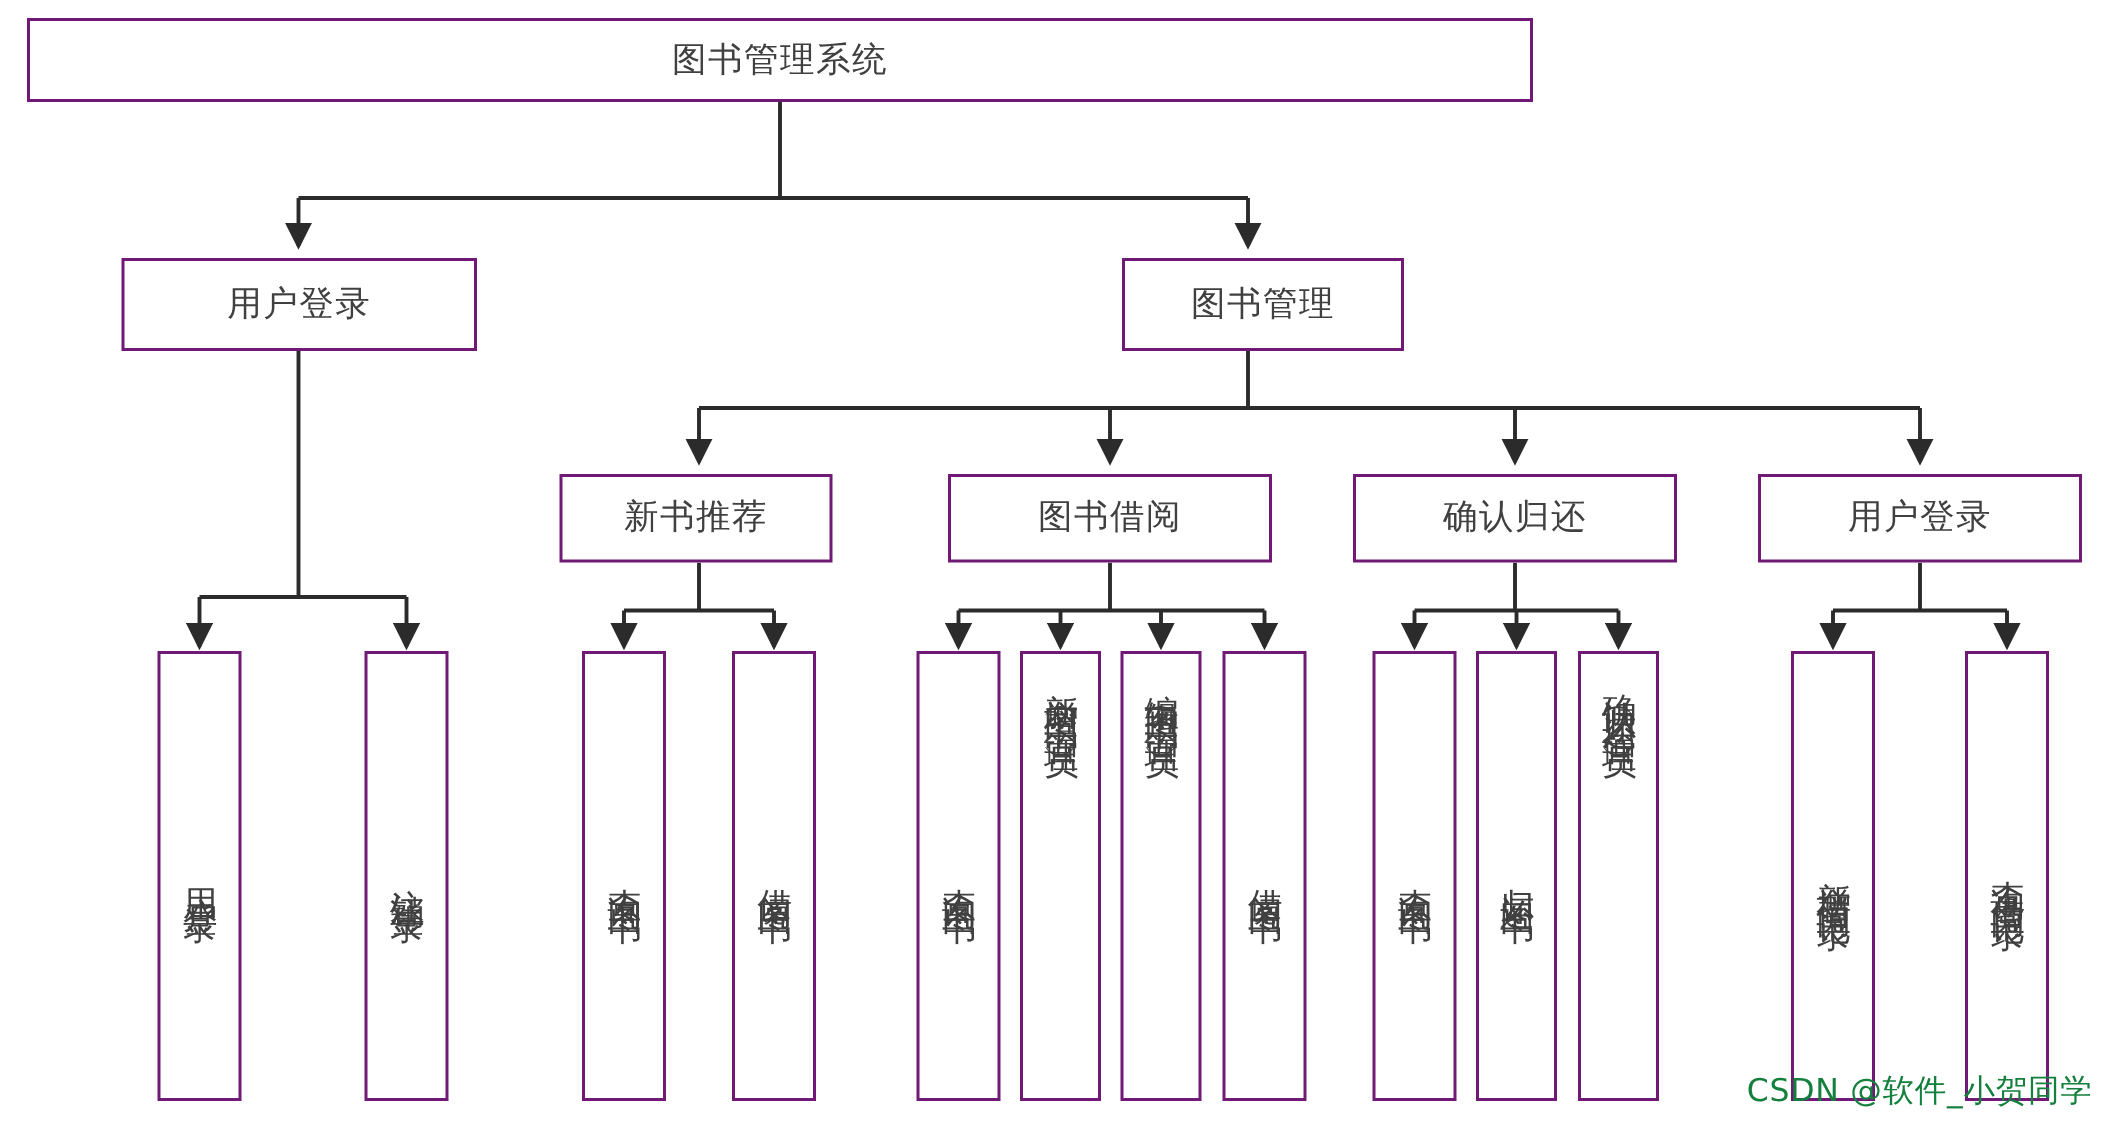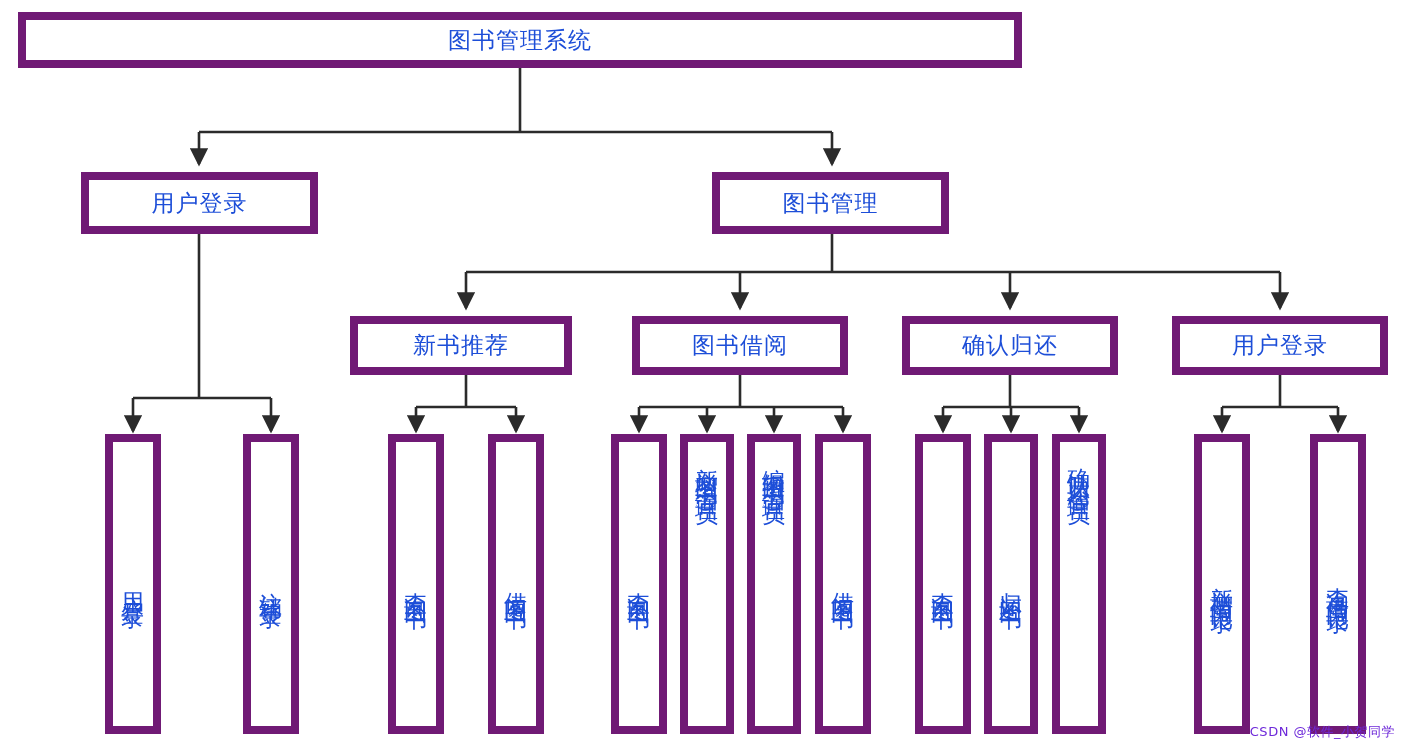--- a/index.html
+++ b/index.html
@@ -13,25 +13,26 @@
   }
   #diagram-root{position:absolute;left:0;top:0;width:1405px;height:747px;}
 
   
   #connectors{position:absolute;left:0;top:0;width:1405px;height:747px;}
 
   .node{
     position:absolute;
     box-sizing:border-box;
     background:#ffffff;
-    border:8px solid #701a75;
+    border:2px solid #701a75;
     display:flex;
     align-items:center;
     justify-content:center;
-    color:#1d4ed8;
+    color:#404040;
+    font-family:Liberation Serif, serif;
   }
   .node .label{
     display:block;
     text-align:center;
     line-height:1.32;
     white-space:pre;
   }
 
   
   .node.horiz .label{
@@ -54,22 +55,22 @@
     letter-spacing:5px;
     white-space:nowrap;
   }
   
   .node.vert.mid{align-items:center;padding-top:0;}
 
   #watermark{
     position:absolute;
     right:10px;
     bottom:6px;
-    font-size:13px;
-    color:#6d28d9;
+    font-size:21px;
+    color:#15803d;
     letter-spacing:0.5px;
     white-space:nowrap;
     pointer-events:none;
   }
 </style>
 </head>
 <body>
 
 <div id="diagram-root">
 
@@ -123,25 +124,25 @@
     </g>
   </svg>
 
   <div class="node horiz root" style="left:18px;top:12px;width:1004px;height:56px;">
     <span class="label">图书管理系统</span>
   </div>
 
   <div class="node horiz" style="left:81px;top:172px;width:237px;height:62px;">
     <span class="label">用户登录</span>
   </div>
-  <div class="node horiz" style="left:712px;top:172px;width:237px;height:62px;justify-content:center;">
+  <div class="node horiz" style="left:748px;top:172px;width:188px;height:62px;justify-content:center;">
     <span class="label">图书管理</span>
   </div>
 
-  <div class="node horiz" style="left:350px;top:316px;width:222px;height:59px;">
+  <div class="node horiz" style="left:373px;top:316px;width:182px;height:59px;">
     <span class="label">新书推荐</span>
   </div>
   <div class="node horiz" style="left:632px;top:316px;width:216px;height:59px;">
     <span class="label">图书借阅</span>
   </div>
   <div class="node horiz" style="left:902px;top:316px;width:216px;height:59px;">
     <span class="label">确认归还</span>
   </div>
   <div class="node horiz" style="left:1172px;top:316px;width:216px;height:59px;">
     <span class="label">用户登录</span>

